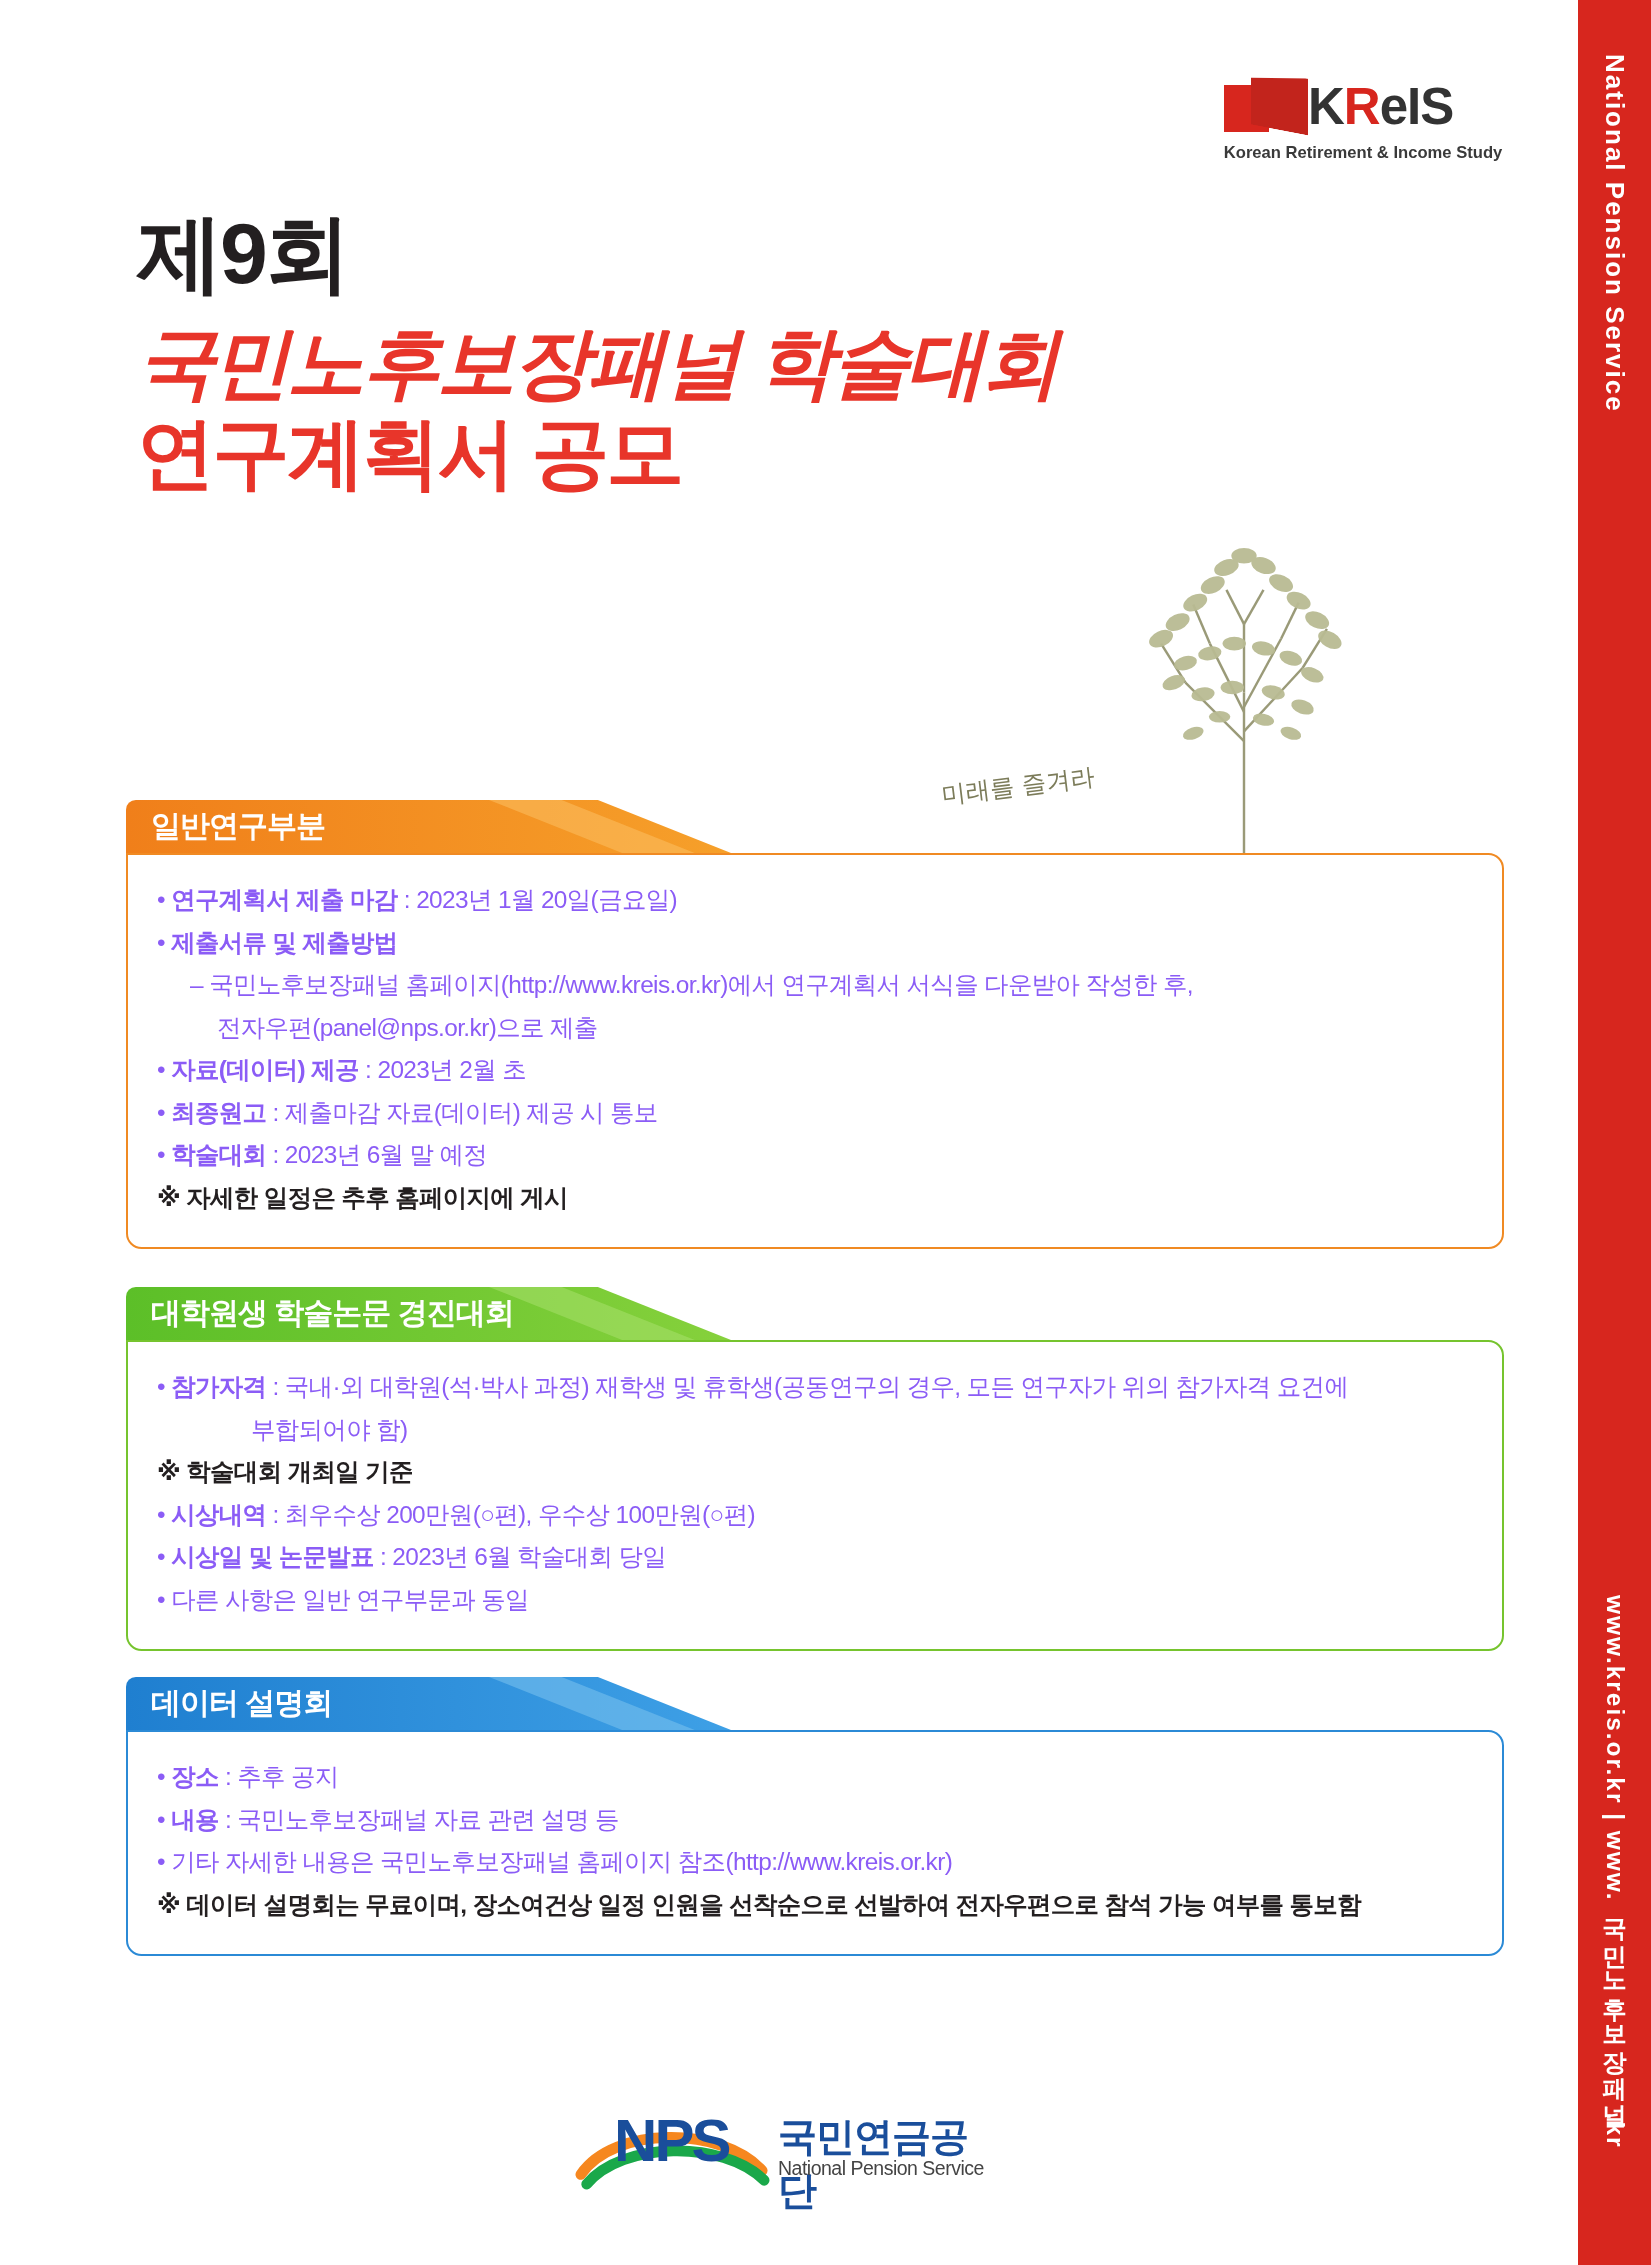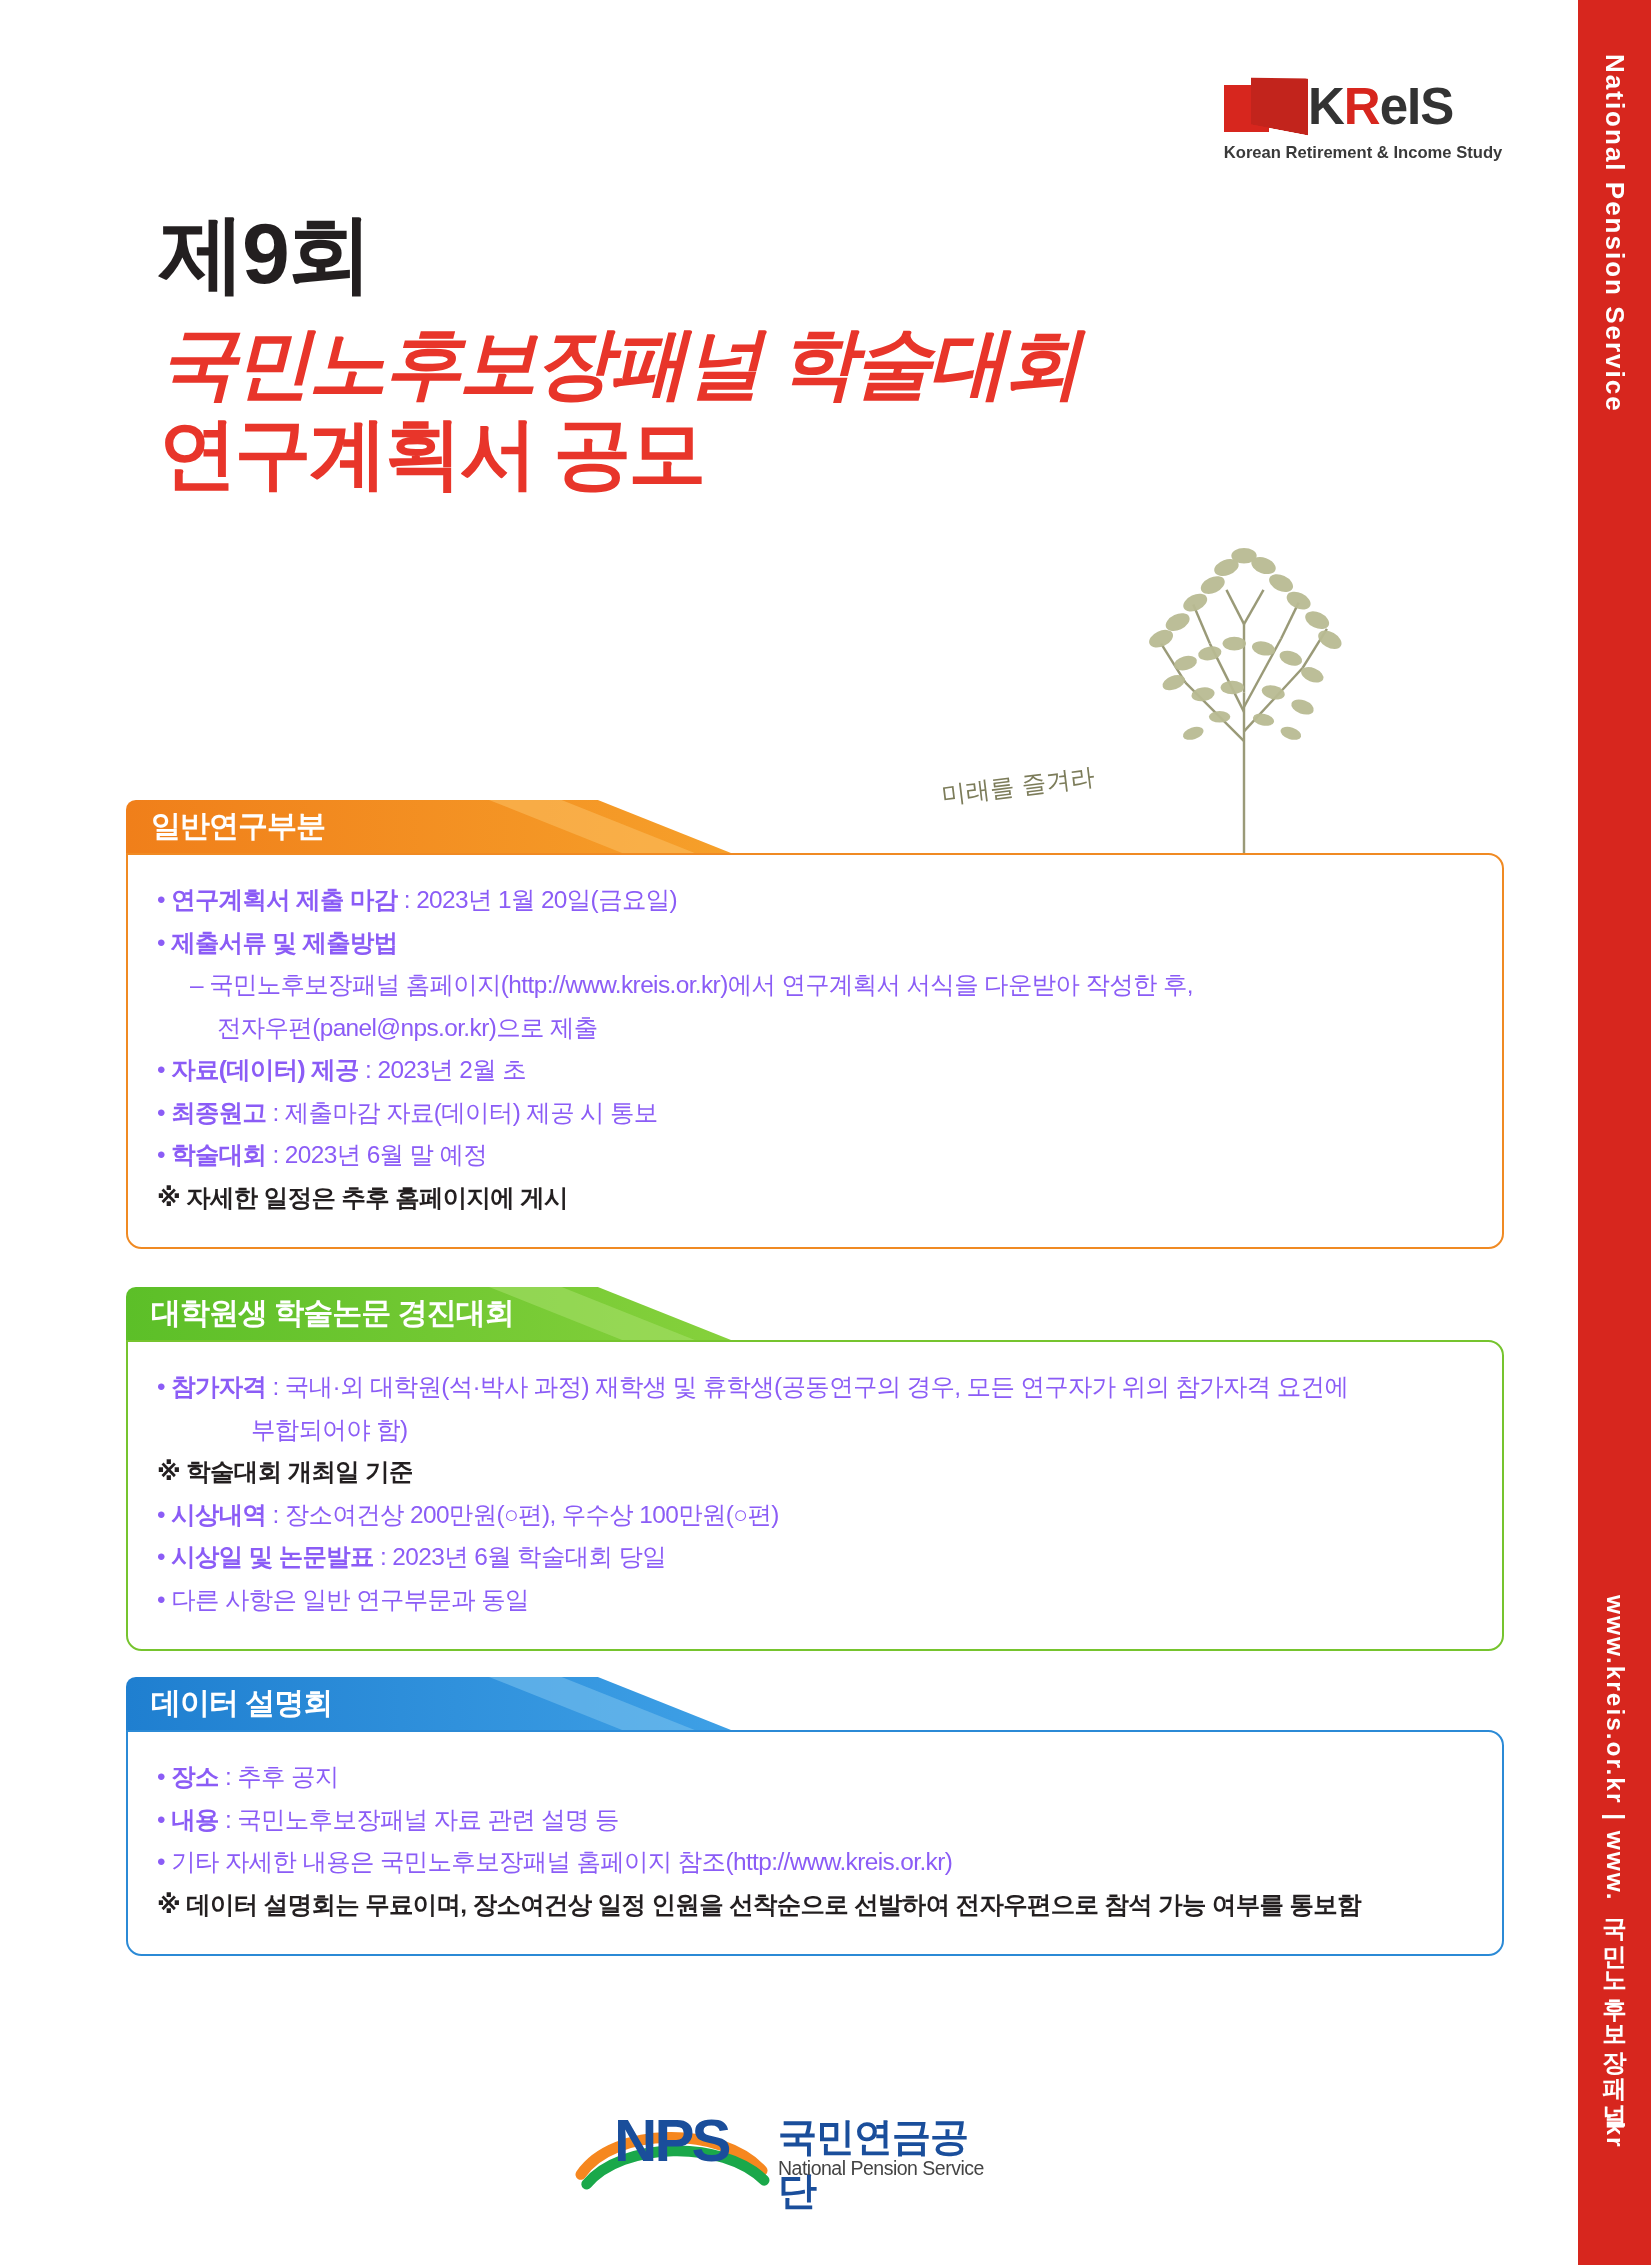--- a/index.html
+++ b/index.html
@@ -54,21 +54,21 @@
     position:absolute; left:94px; top:3.9px;
     font-size:51px; font-weight:bold; color:#333; letter-spacing:-1px;
   }
   .kreis .word .r{ color:#d7261e; }
   .kreis .sub{
     position:absolute; left:9.8px; top:70px; width:302px; text-align:left;
     font-size:16.6px; font-weight:bold; color:#3a3a3a;
   }
 
   
-  .headline{ position:absolute; left:137px; top:210px;margin-left:22px; }
+  .headline{ position:absolute; left:137px; top:210px; }
   .h-line1{ font-size:86px; font-weight:bold; color:#231f20; letter-spacing:-2.9px; line-height:1; }
   .h-line2{ font-size:78px; font-weight:bold; color:#e8352a; letter-spacing:-2.9px; line-height:1.15; margin-top:23.4px;font-style:italic;}
   .h-line3{ font-size:78px; font-weight:bold; color:#e8352a; letter-spacing:-2.9px; line-height:1.15; }
 
   
   .tree{ position:absolute; left:1117px; top:507px; width:254px; height:361px; }
   .tree-note{
     position:absolute; left:941px; top:770px;
     font-size:24.4px; color:#7c7c5a; transform:rotate(-7deg);
     font-family:"DejaVu Sans",sans-serif;
@@ -228,21 +228,21 @@
     <div class="section green" style="top: 1287px;">
       <div class="tab">
         <div class="tab-bg"></div>
         <div class="tab-bg2"></div>
         <div class="tab-label">대학원생 학술논문 경진대회</div>
       </div>
       <div class="body-box">
         <div class="li dot"><b>참가자격</b> : <span>국내·외 대학원(석·박사 과정) 재학생 및 휴학생(공동연구의 경우, 모든 연구자가 위의 참가자격 요건에</span></div>
         <div class="li indent-cont"><span>부합되어야 함)</span></div>
         <div class="note"><span>※ 학술대회 개최일 기준</span></div>
-        <div class="li dot"><b>시상내역</b> : <span>장소여건상 200만원(○편), 우수상 100만원(○편)</span></div>
+        <div class="li dot"><b>시상내역</b> : <span>최우수상 200만원(○편), 우수상 100만원(○편)</span></div>
         <div class="li dot"><b>시상일 및 논문발표</b> : <span>2023년 6월 학술대회 당일</span></div>
         <div class="li dot"><span>다른 사항은 일반 연구부문과 동일</span></div>
       </div>
     </div>
     <div class="section blue" style="top: 1677px;">
       <div class="tab">
         <div class="tab-bg"></div>
         <div class="tab-bg2"></div>
         <div class="tab-label">데이터 설명회</div>
       </div>

